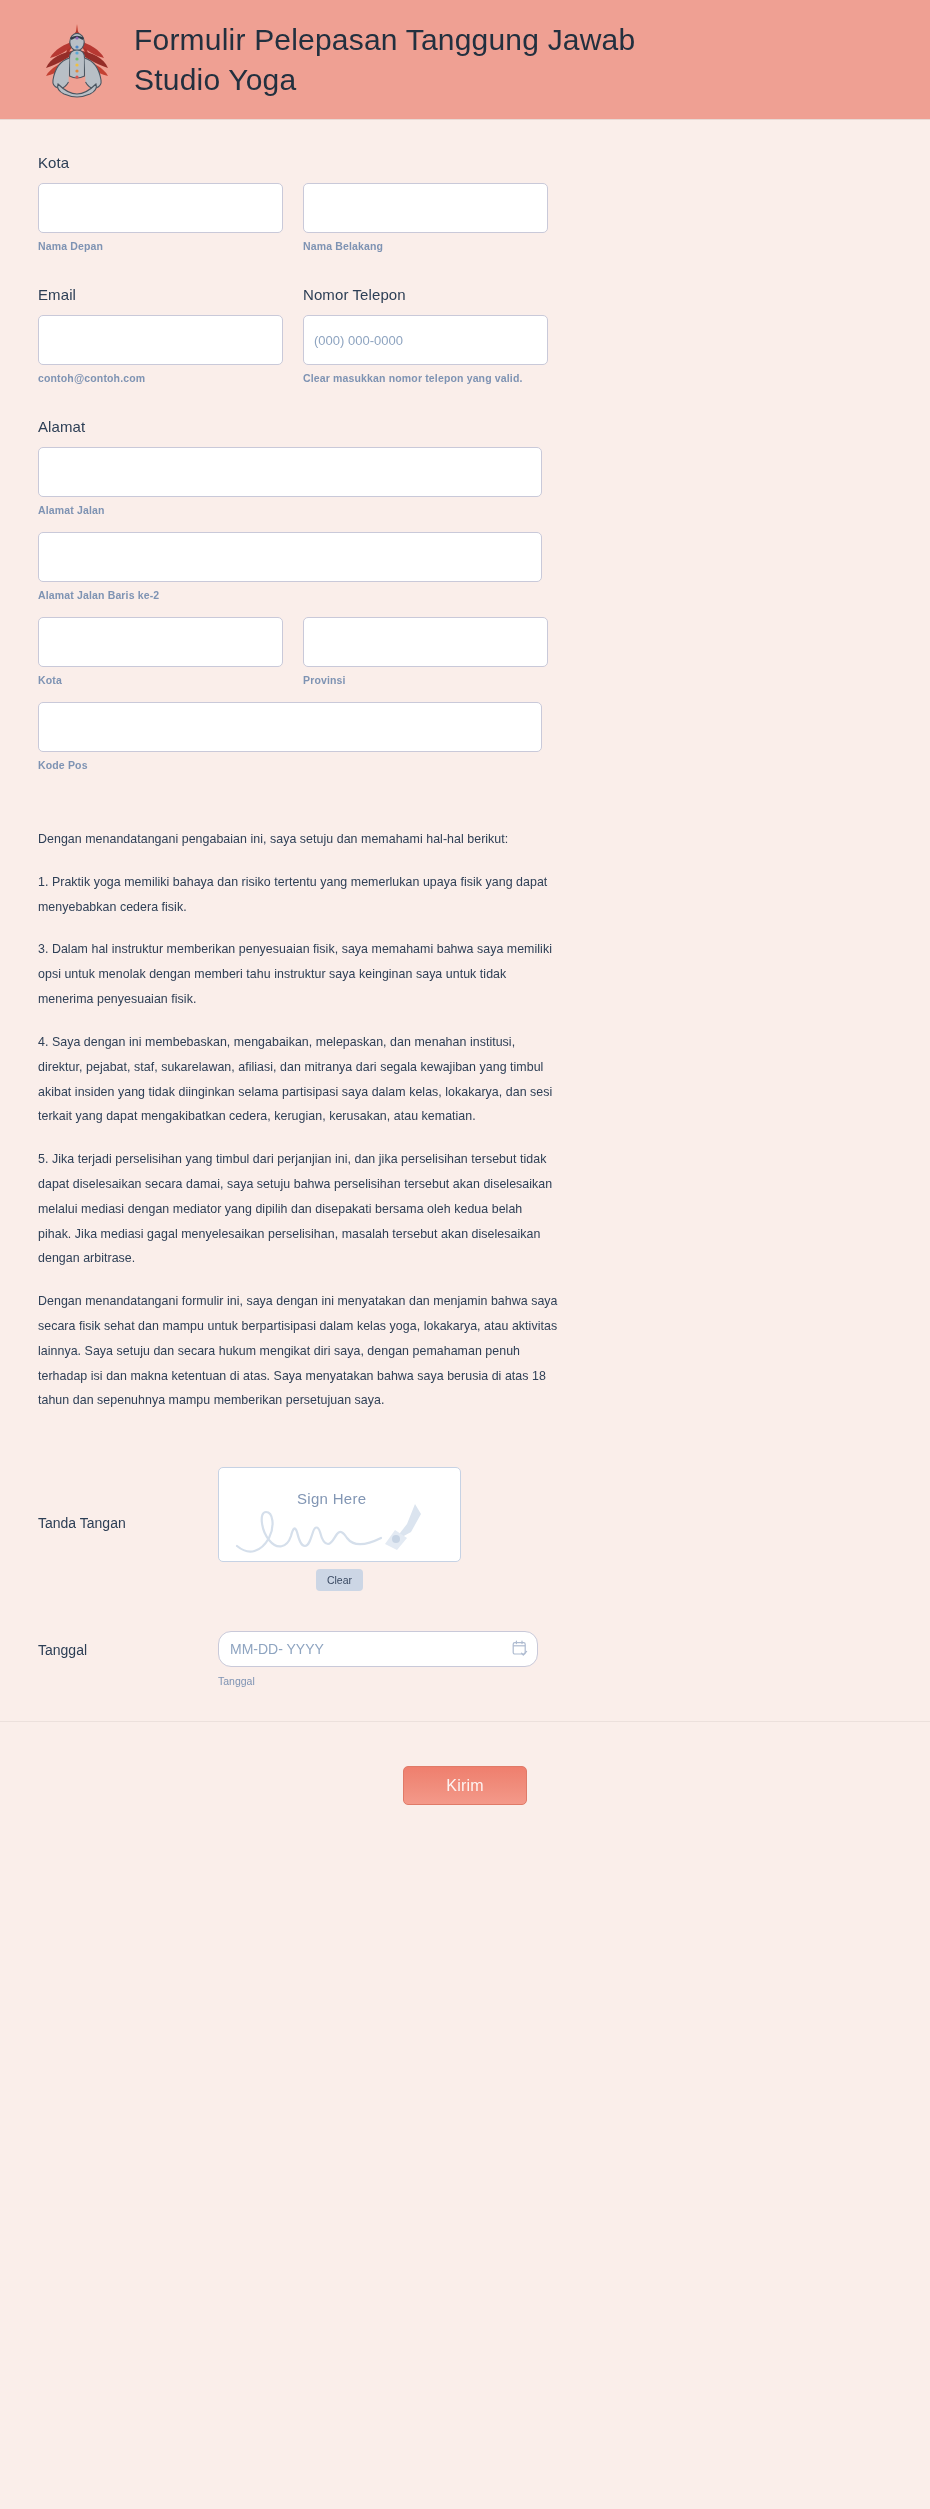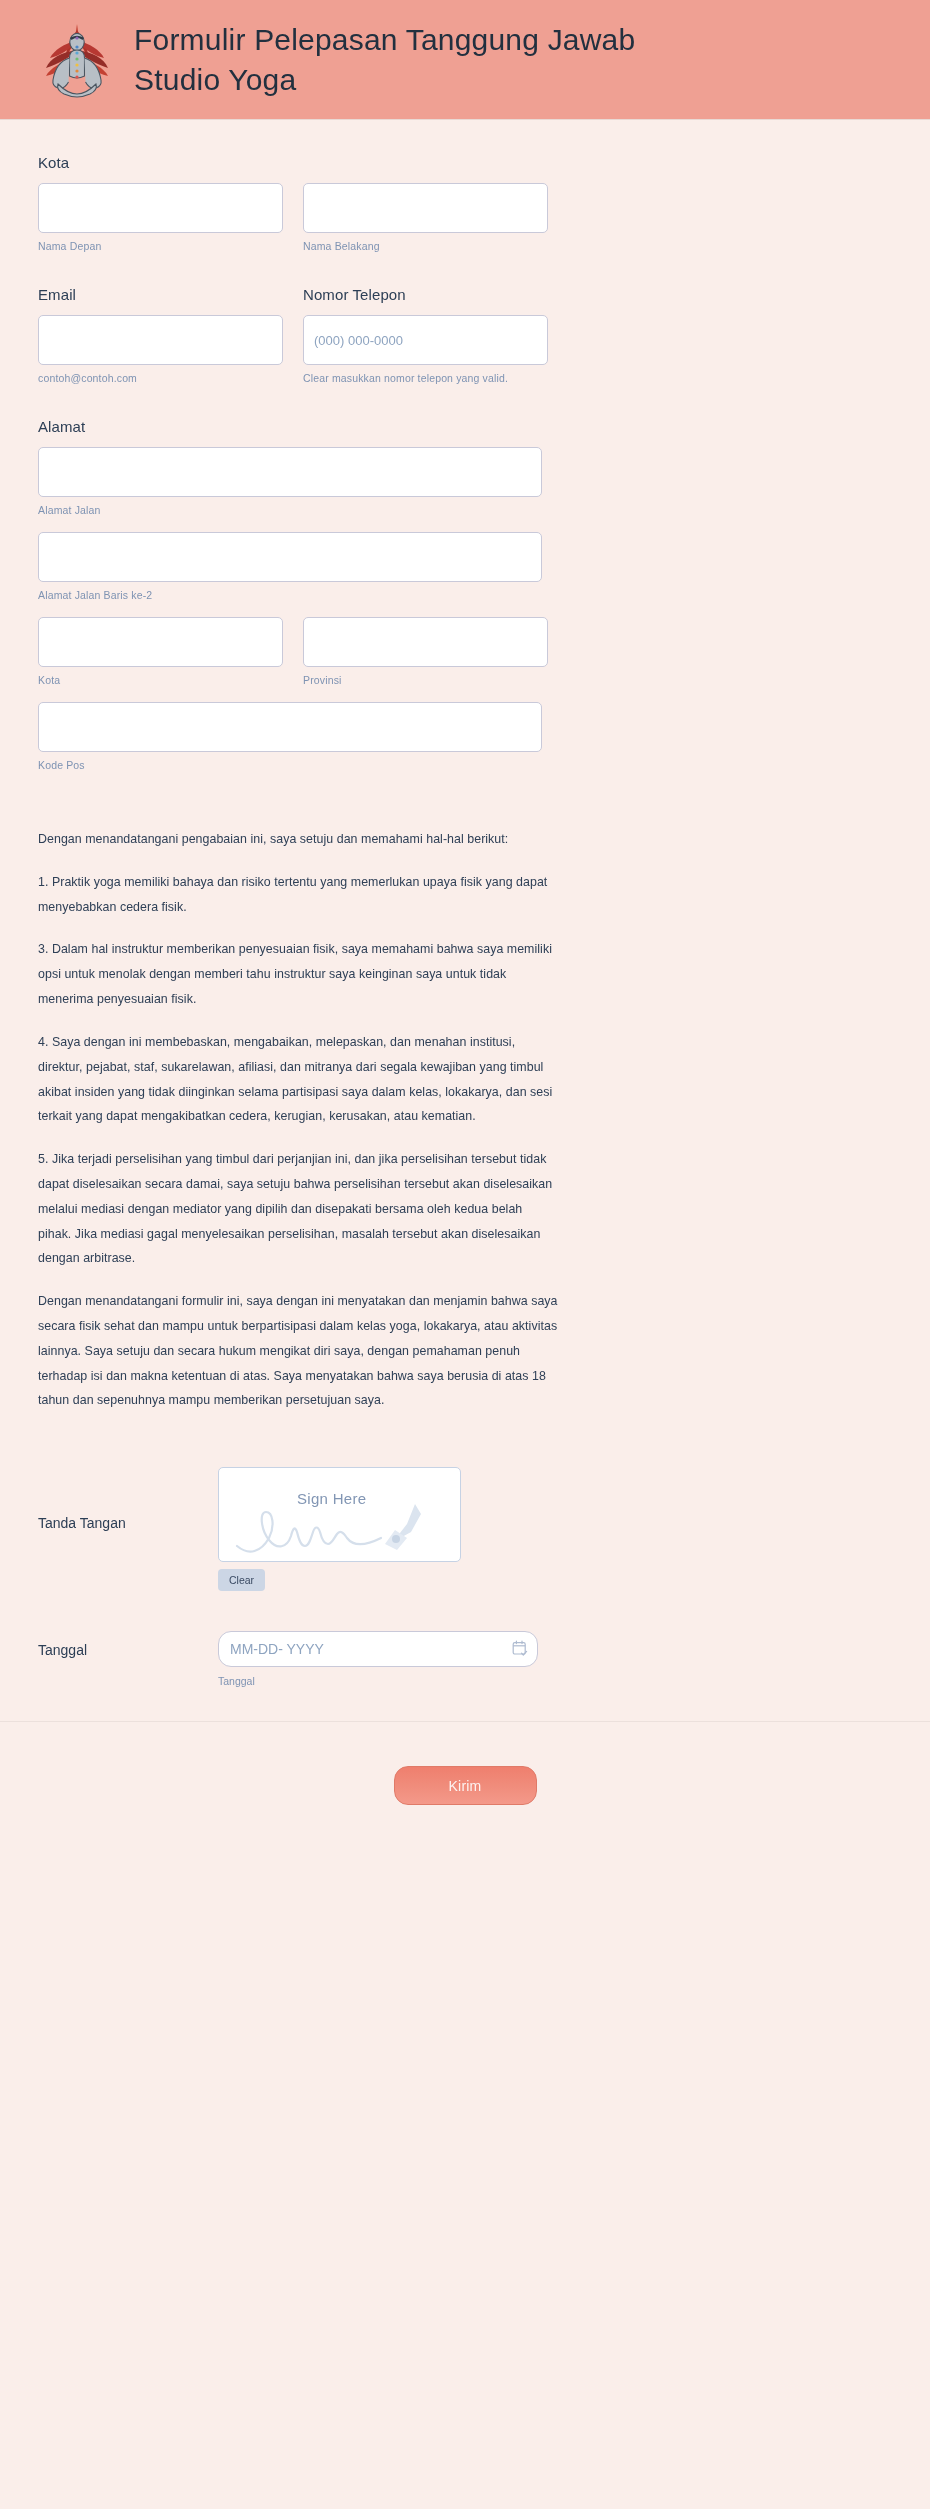--- a/index.html
+++ b/index.html
@@ -71,20 +71,21 @@
     padding: 0 10px;
     font-family: "Liberation Sans", sans-serif;
     outline: none;
   }
   .input::placeholder { color: #8ea4c0; }
   .sublabel {
     font-size: 10.5px;
     color: #7e93b3;
     margin-top: 7px;
     letter-spacing: .15px;
+    font-weight: bold;
   }
   .stack-gap { margin-top: 16px; }
 
   
   .legal {
     padding: 32px 38px 0 38px;
     width: 596px;
   }
   .legal p {
     font-size: 12.4px;
@@ -122,21 +123,21 @@
     left: 78px;
     top: 22px;
     font-size: 15px;
     color: #8296b4;
     letter-spacing: .3px;
   }
   .sig-art { position: absolute; left: 16px; top: 34px; }
   .clear-row {
     width: 243px;
     display: flex;
-    justify-content: flex-start;
+    justify-content: center;
     margin-top: 7px;
   }
   .clear-btn {
     background: #ccd6e5;
     color: #3a4a63;
     border: none;
     border-radius: 4px;
     font-size: 10.5px;
     padding: 5px 11px;
     font-family: "Liberation Sans", sans-serif;
@@ -191,27 +192,27 @@
     height: 1px;
     background: #ece0dc;
   }
   .submit-wrap {
     width: 930px;
     display: flex;
     justify-content: center;
     padding-top: 44px;
   }
   .submit-btn {
-    width: 143px;
+    width: 124px;
     height: 39px;
     border: 1px solid #e07a68;
-    border-radius: 14px;
+    border-radius: 5px;
     background: linear-gradient(180deg, #ef7f6e 0%, #f08c7b 50%, #f4998a 100%);
     color: #fdf3f1;
-    font-size: 14px;
+    font-size: 16px;
     font-family: "Liberation Sans", sans-serif;
     cursor: pointer;
     letter-spacing: .2px;
   }
 </style>
 </head>
 <body>
 
 <div class="page">
 

